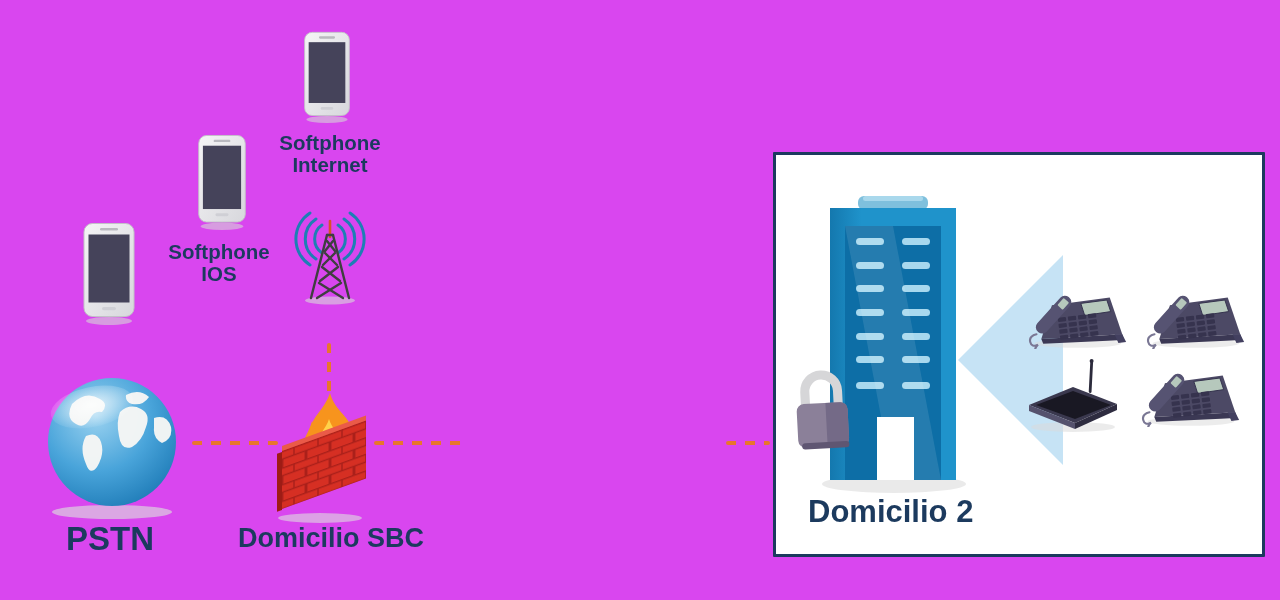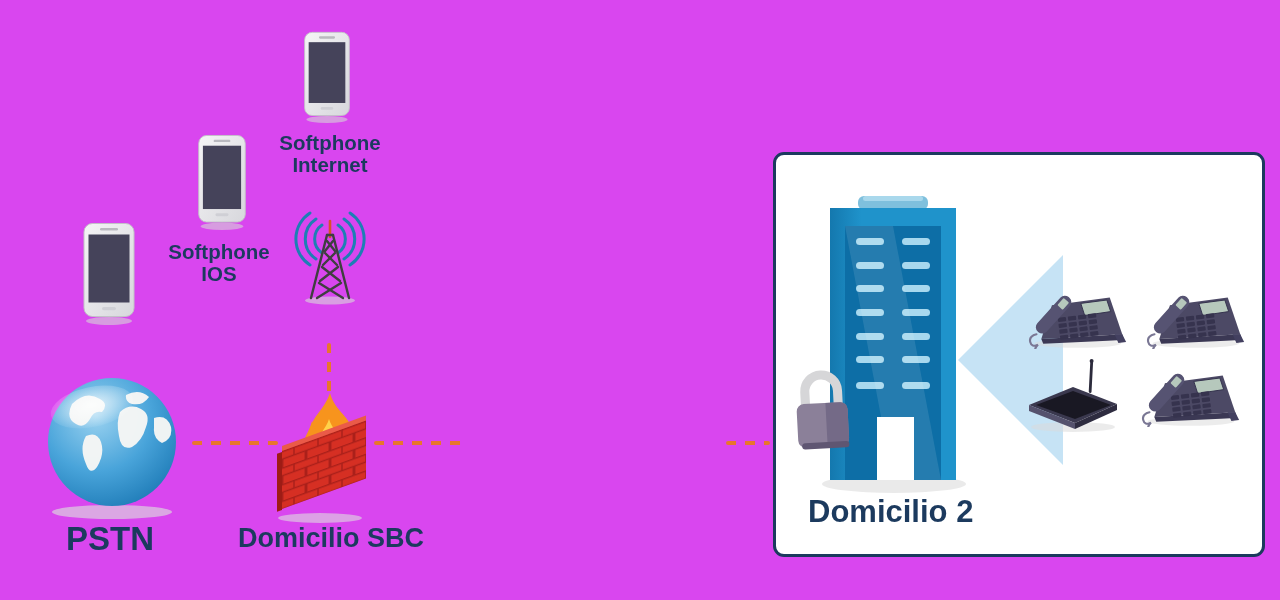--- a/index.html
+++ b/index.html
@@ -7,21 +7,21 @@
          font-family:"Liberation Sans",sans-serif;}
   .abs{position:absolute;}
   .lbl{position:absolute;font-weight:700;color:#1c3a5e;text-align:center;line-height:1.08;
        font-family:"Liberation Sans",sans-serif;}
   .lbl span{display:block;}
   .dash-h{position:absolute;height:4px;border-radius:2px;
           background:repeating-linear-gradient(90deg,#e8762c 0 10px,transparent 10px 19px);}
   .dash-v{position:absolute;width:4px;border-radius:2px;
           background:repeating-linear-gradient(180deg,#e8762c 0 10px,transparent 10px 19px);}
   .site-box{position:absolute;left:773px;top:152px;width:492px;height:405px;
-            border:3px solid #1c3a5e;border-radius:11px;background:#fff;box-sizing:border-box;}
+            border:3px solid #1c3a5e;border-radius:1px;background:#fff;box-sizing:border-box;}
   .cloud-label{position:absolute;left:0;right:0;top:79px;text-align:center;
                color:#ffffff;font-weight:700;font-size:33px;letter-spacing:.5px;}
 </style>
 </head>
 <body>
 
 <div class="stage">
 
   <svg width="0" height="0" style="position:absolute" aria-hidden="true">
     <defs>

